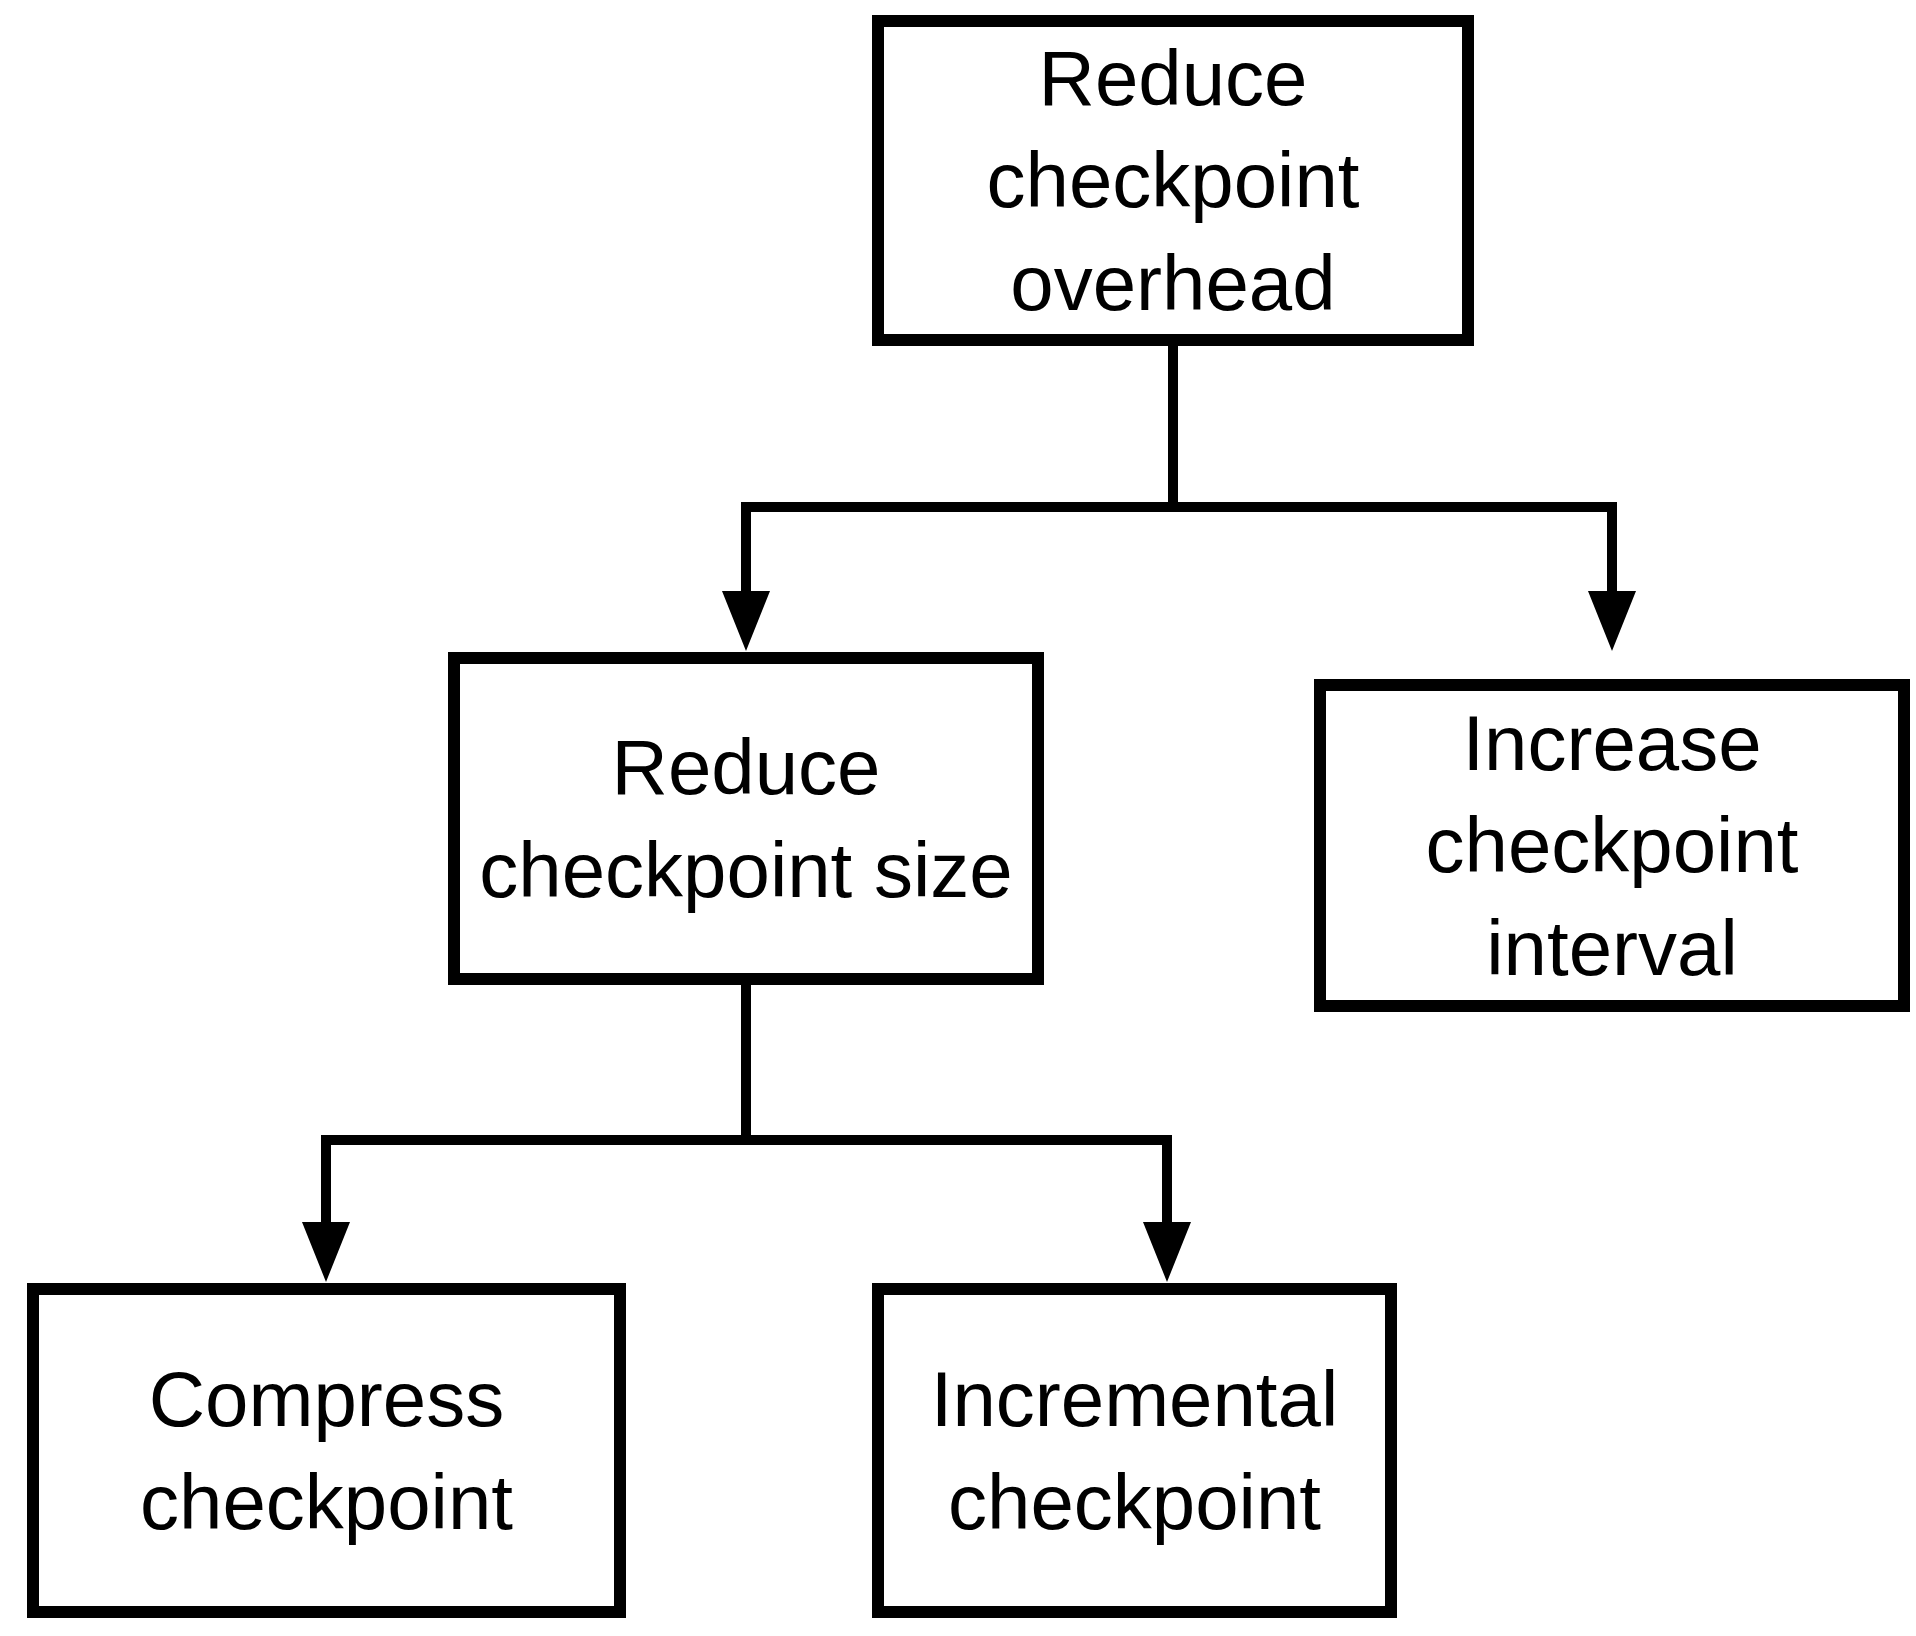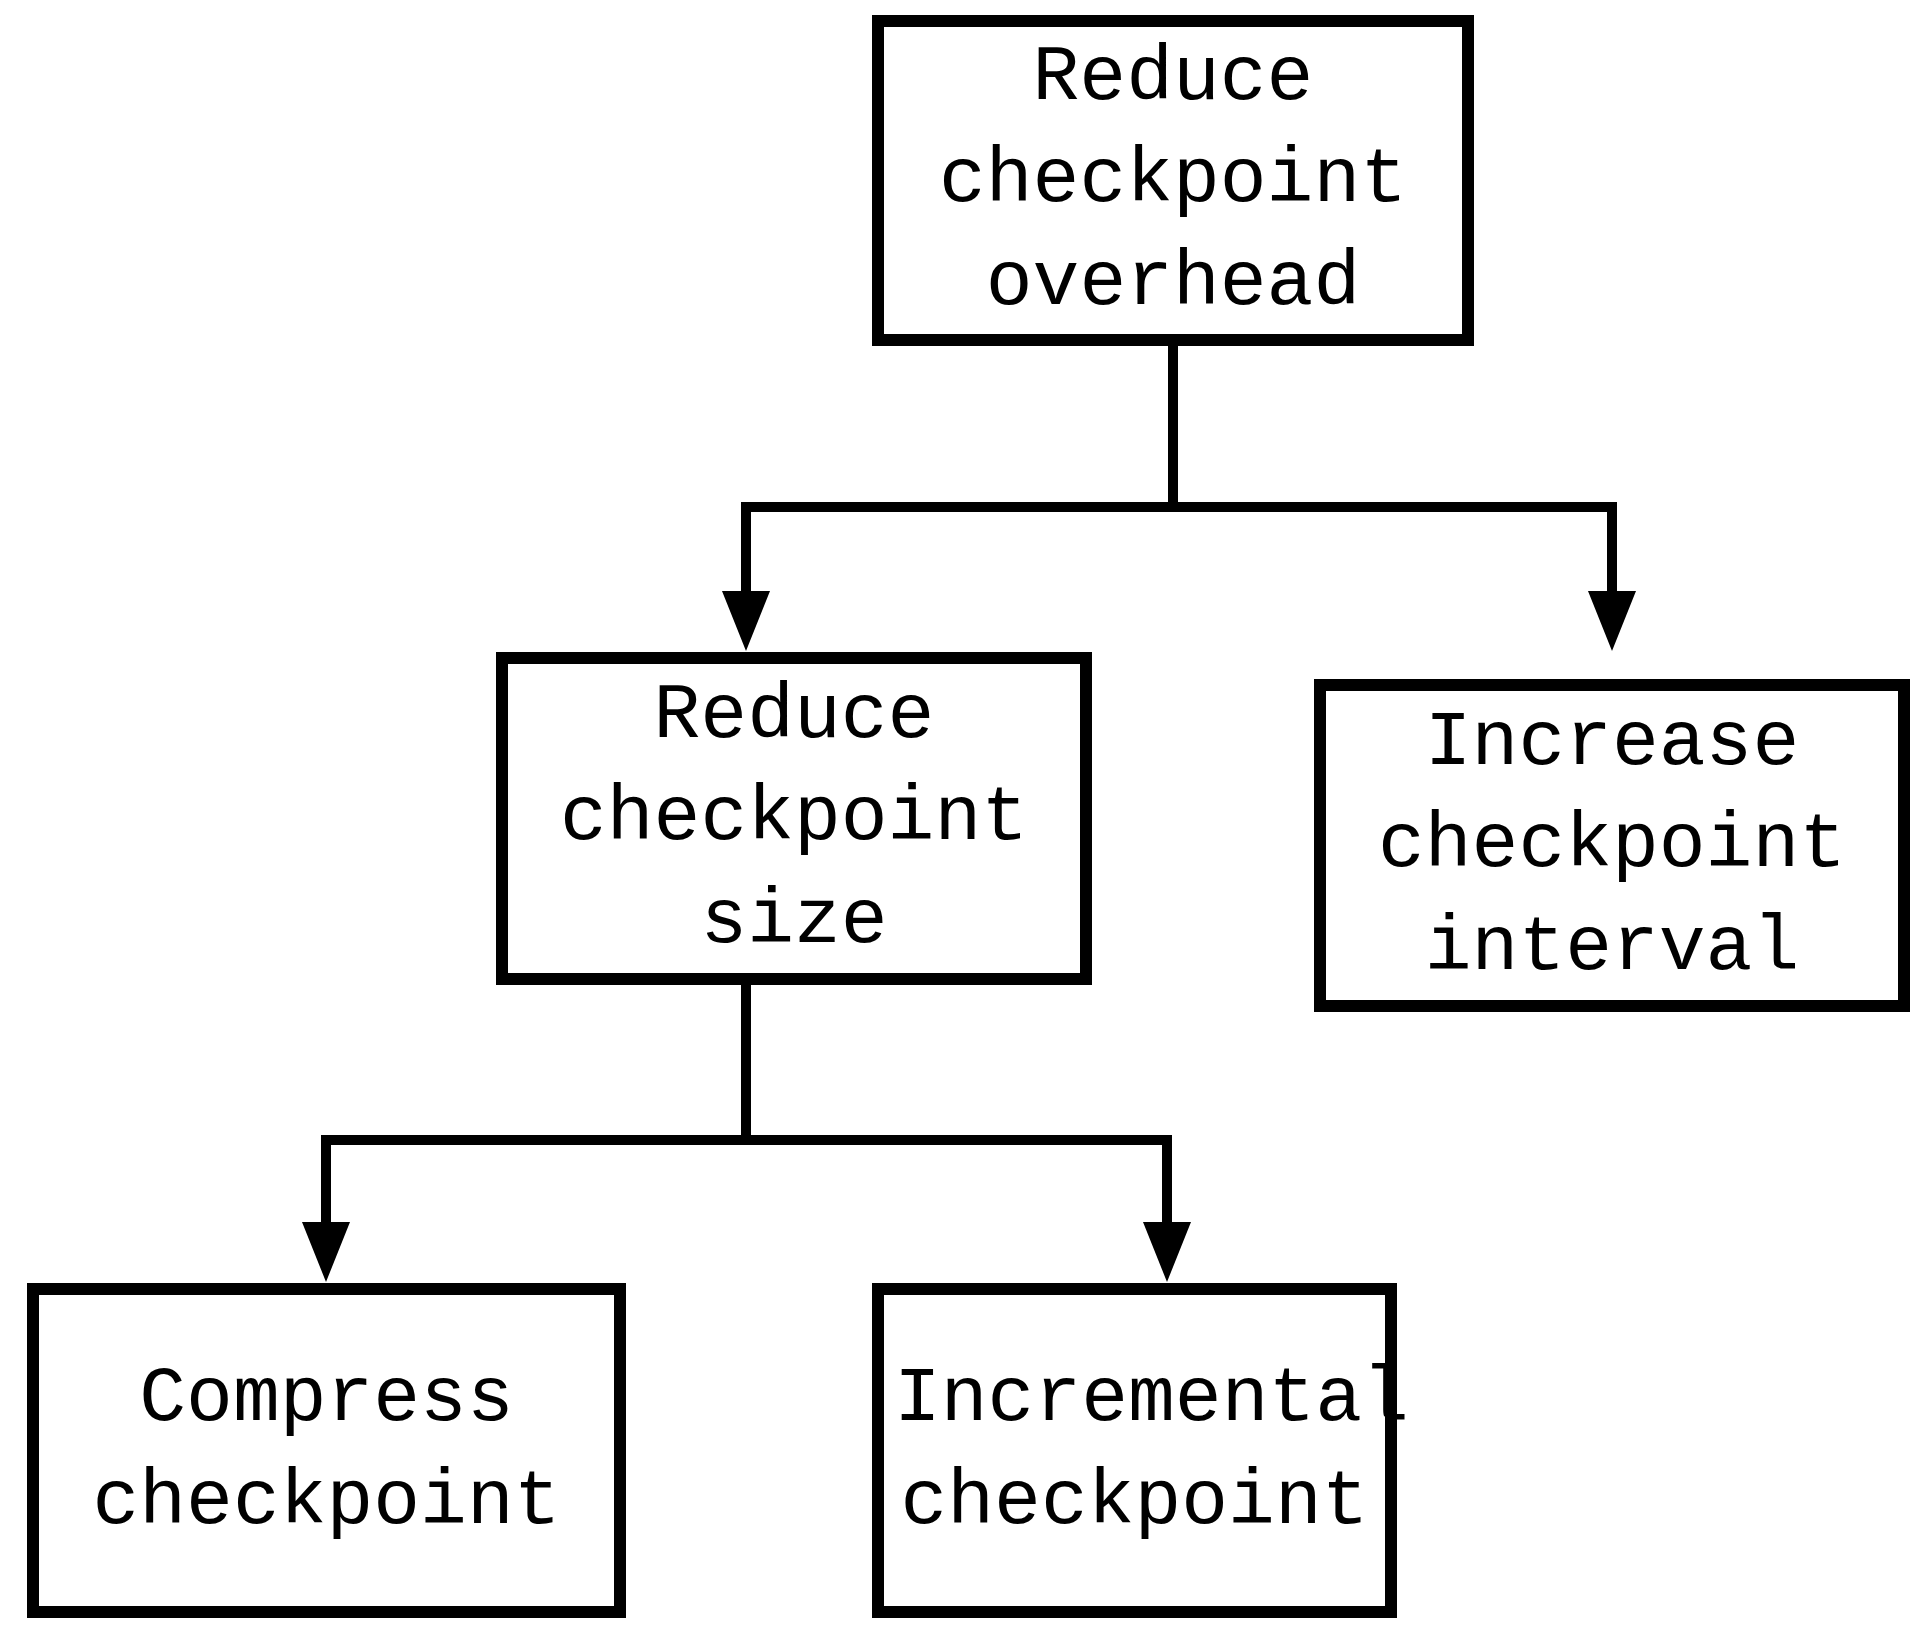--- a/index.html
+++ b/index.html
@@ -43,24 +43,23 @@
     text-align: center;
     color: #000000;
     font-size: 78px;
     line-height: 1.31;
   }
   .node .label {
     display: block;
     width: 100%;
     padding: 8px 10px;
     box-sizing: border-box;
-    font-family: Liberation Mono, monospace;
   }
   .node-root        { left: 872px;  top: 15px;   width: 602px; height: 331px; }
-  .node-size        { left: 448px;  top: 652px;  width: 596px; height: 333px; margin-left: 48px; }
+  .node-size        { left: 448px;  top: 652px;  width: 596px; height: 333px; }
   .node-interval    { left: 1314px; top: 652px;  width: 596px; height: 333px; margin-top: 27px; }
   .node-compress    { left: 27px;   top: 1283px; width: 599px; height: 335px; }
   .node-incremental { left: 872px;  top: 1283px; width: 525px; height: 335px; }
 </style>
 </head>
 <body>
 
 <div class="canvas">
 
   <svg class="edges" viewBox="0 0 1916 1636" aria-hidden="true">

